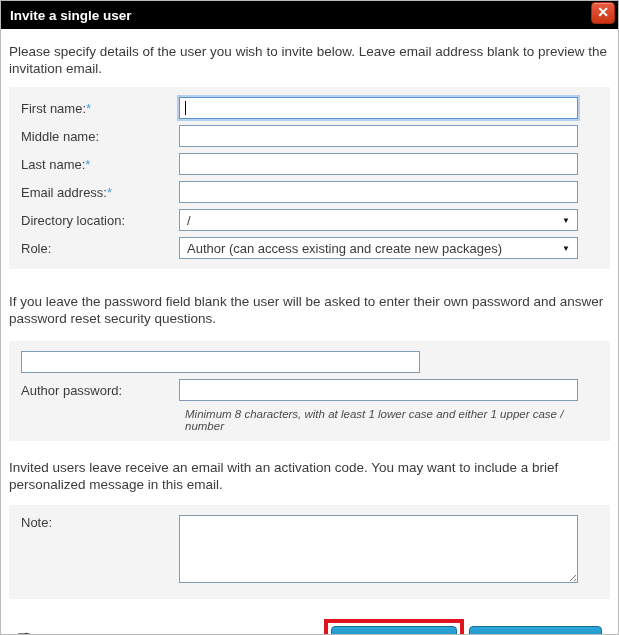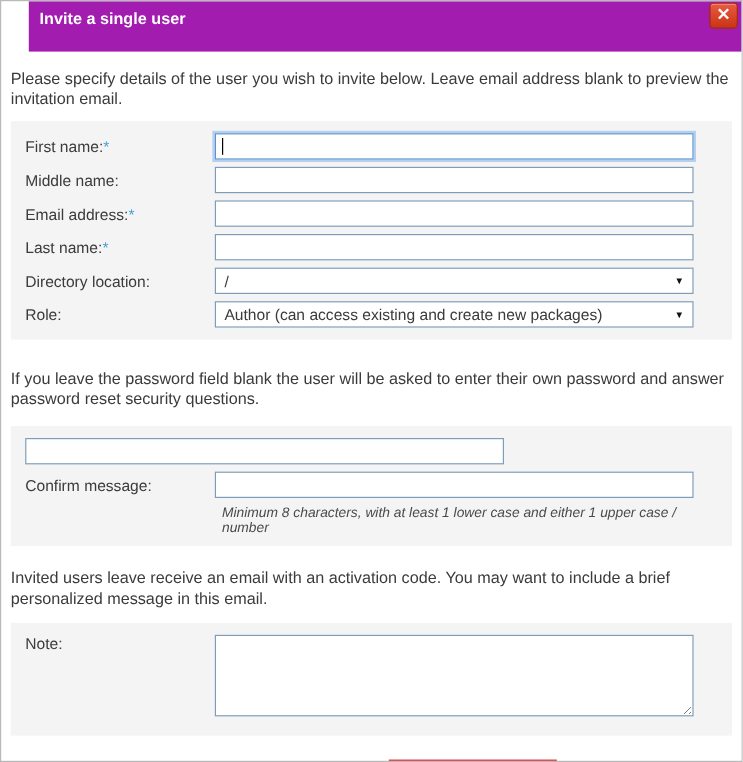--- a/index.html
+++ b/index.html
@@ -8,28 +8,27 @@
 
   .dialog {
     position: relative;
     width: 619px; height: 635px;
     border: 1px solid #b9b9b9;
     background: #fff;
     overflow: hidden;
   }
 
   .titlebar {
-    height: 42px;
-    background: #a21caf;
+    height: 28px;
+    background: #000000;
     color: #fff;
     font-size: 13.5px;
     font-weight: bold;
     line-height: 30px;
     padding-left: 9px;
-    margin-left: 23px;
   }
   .close-btn {
     position: absolute; top: 1px; right: 3px;
     width: 24px; height: 22px;
     background: linear-gradient(#ea5b40, #c93414);
     border: 1px solid #a52a0d;
     border-radius: 4px;
     color: #fff; font-weight: bold; font-size: 14px;
     line-height: 19px; text-align: center;
     cursor: pointer;
@@ -162,27 +161,27 @@
           <span class="caret"></span>
         </span>
       </div>
       <div class="row">
         <span class="flabel">Middle name:</span>
         <span class="fwrap">
           <input class="text" type="text" value="" style="">
         </span>
       </div>
       <div class="row">
+        <span class="flabel"><span>Last name:</span><span class="req">*</span></span>
+        <span class="fwrap">
+          <input class="text" type="text" value="" style="">
+        </span>
+      </div>
+      <div class="row">
         <span class="flabel"><span>Email address:</span><span class="req">*</span></span>
-        <span class="fwrap">
-          <input class="text" type="text" value="" style="">
-        </span>
-      </div>
-      <div class="row">
-        <span class="flabel"><span>Last name:</span><span class="req">*</span></span>
         <span class="fwrap">
           <input class="text" type="text" value="" style="">
         </span>
       </div>
       <div class="row">
         <span class="flabel">Directory location:</span>
         <span class="select">
           <span>/</span>
           <span class="arrow">▼</span>
         </span>
@@ -198,21 +197,21 @@
 
     <p class="para para-pass">If you leave the password field blank the user will be asked to enter their own password and answer password reset security questions.</p>
 
     <div class="panel">
       <div class="row">
         <span class="fwrap">
           <input class="text" type="password" value="" style="">
         </span>
       </div>
       <div class="row">
-        <span class="flabel">Confirm message:</span>
+        <span class="flabel">Author password:</span>
         <span class="fwrap">
           <input class="text" type="password" value="" style="">
         </span>
       </div>
       <div class="hint">Minimum 8 characters, with at least 1 lower case and either 1 upper case / number</div>
     </div>
 
     <p class="para para-note">Invited users leave receive an email with an activation code. You may want to include a brief personalized message in this email.</p>
 
     <div class="panel panel-note">

